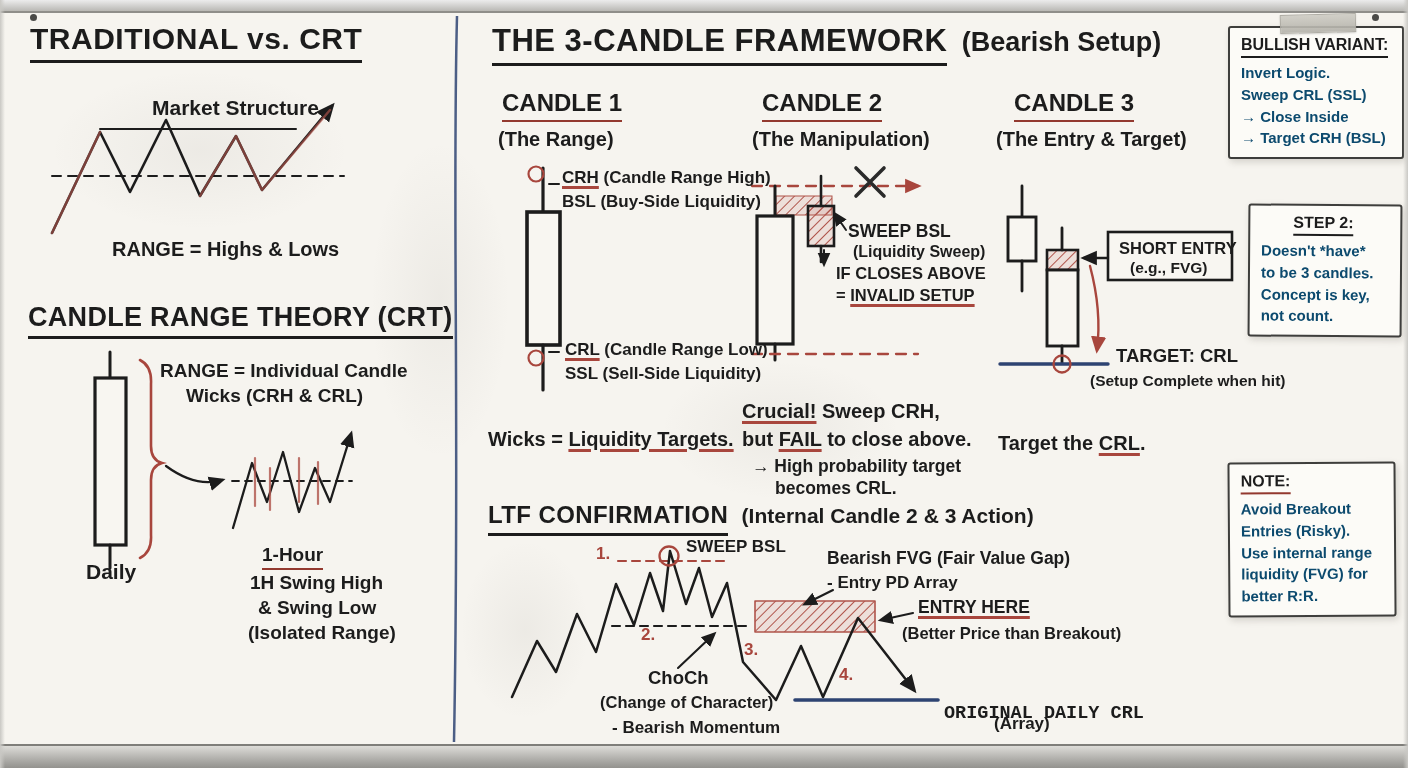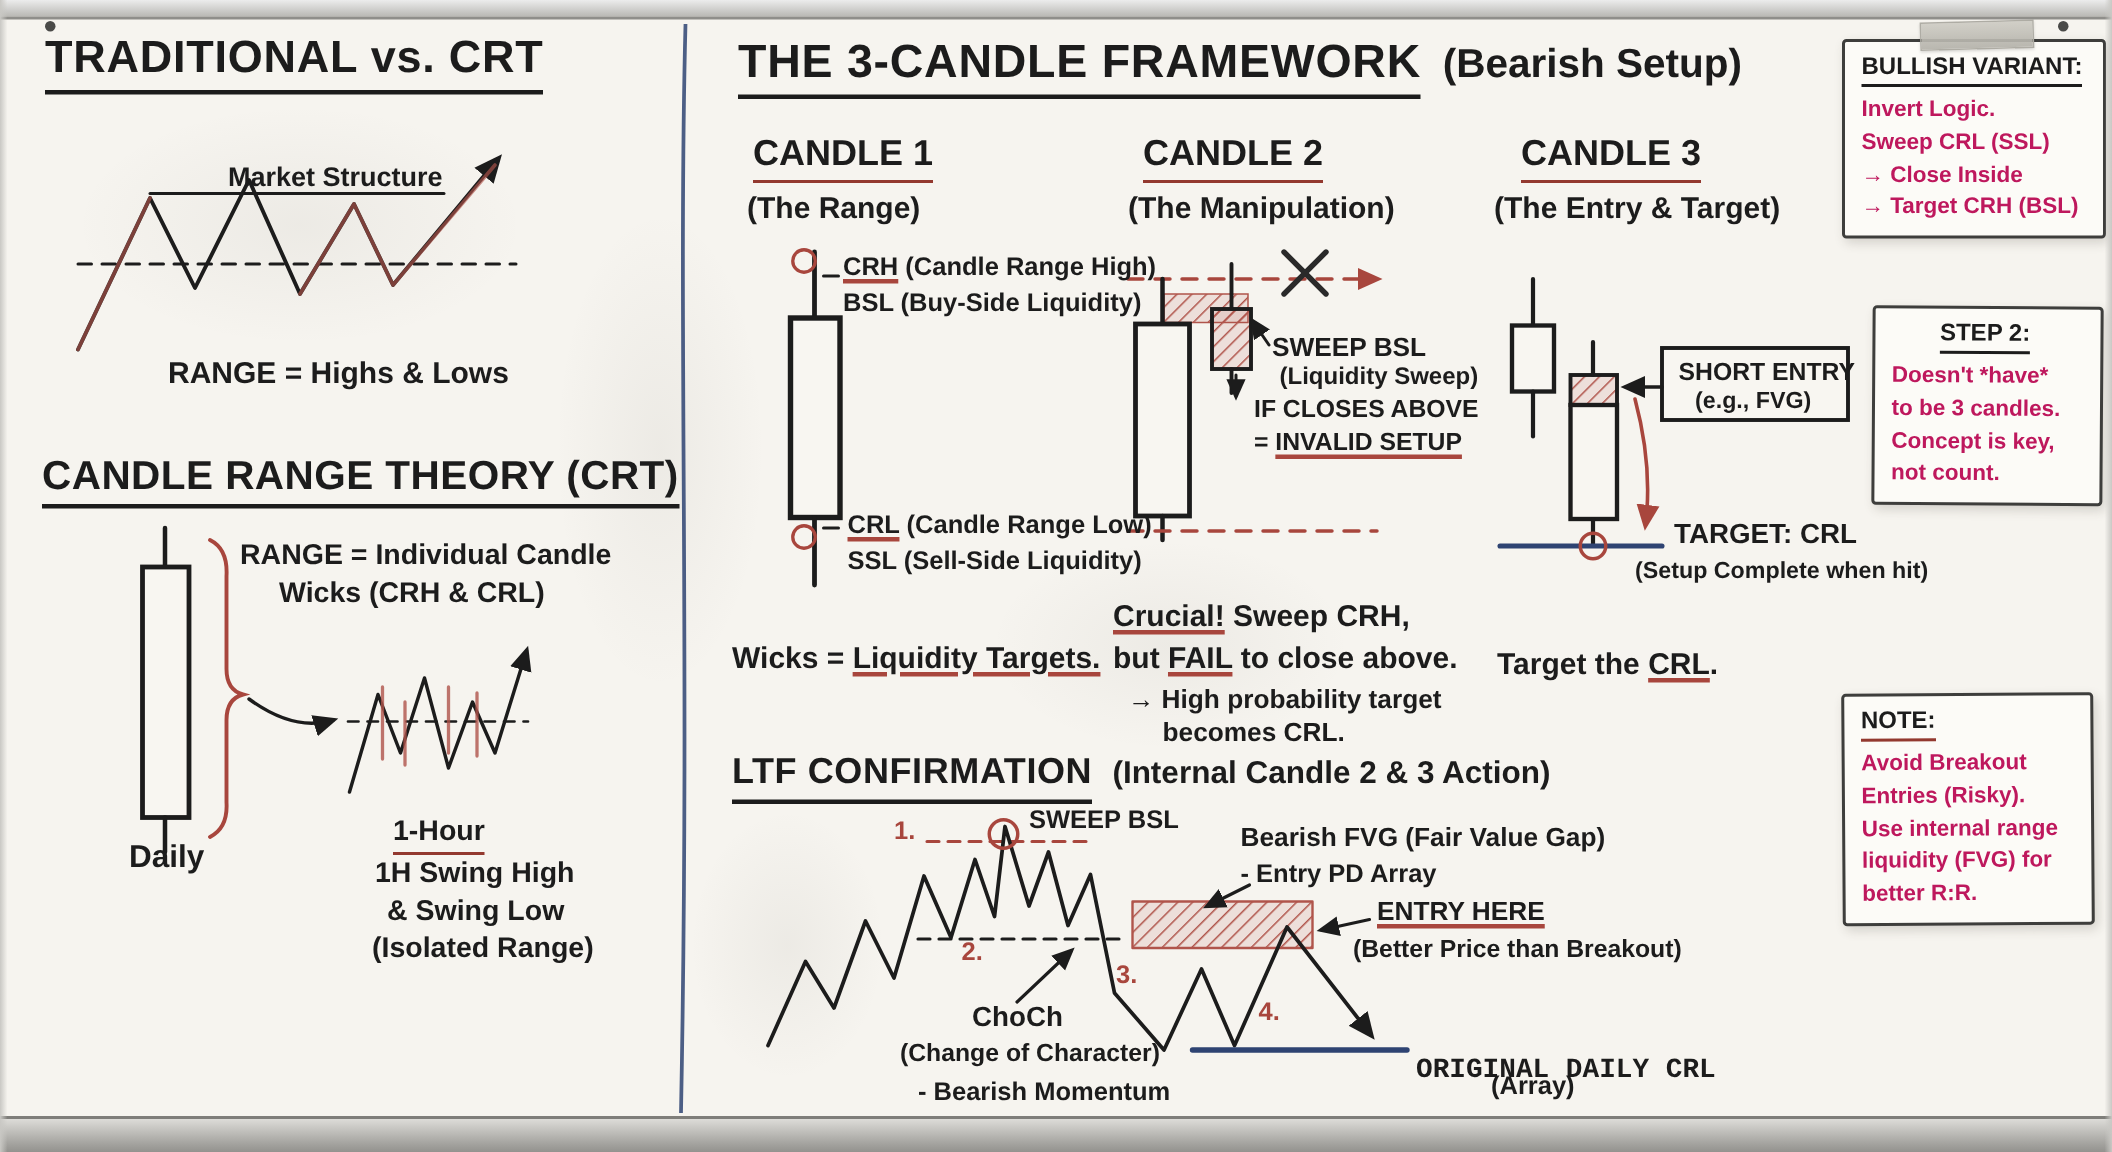--- a/index.html
+++ b/index.html
@@ -12,21 +12,21 @@
   .ur{text-decoration:underline;text-decoration-color:#a8463d;text-decoration-thickness:2.5px;text-underline-offset:3px;}
   .red{color:#a8463d;}
   .frame-top{position:absolute;left:0;top:0;width:1408px;height:11px;background:linear-gradient(#ececec,#b9b8b4);border-bottom:2px solid #8f8e8a;}
   .frame-bottom{position:absolute;left:0;top:744px;width:1408px;height:24px;background:linear-gradient(#dddcd8,#a3a29e 70%,#8d8c88);border-top:2px solid #7f7e7a;}
   .frame-left{position:absolute;left:0;top:0;width:5px;height:768px;background:linear-gradient(90deg,#c9c8c4,rgba(201,200,196,0));}
   .frame-right{position:absolute;right:0;top:0;width:5px;height:768px;background:linear-gradient(-90deg,#c9c8c4,rgba(201,200,196,0));}
   .screw{position:absolute;width:7px;height:7px;border-radius:50%;background:#4a4a48;}
   .smudge{position:absolute;border-radius:50%;background:radial-gradient(ellipse,rgba(110,105,95,0.07),rgba(110,105,95,0) 70%);}
   .note{position:absolute;background:#fcfbf7;border:2.5px solid #3e3e3c;border-radius:3px;box-shadow:2px 3px 7px rgba(60,55,45,0.18);padding:8px 11px;}
   .note .nt{font-size:16px;font-weight:700;margin-bottom:4px;}
-  .note .nl{font-size:15px;font-weight:700;line-height:1.45;color:#be185d;}
+  .note .nl{font-size:15px;font-weight:700;line-height:1.45;color:#0c4a6e;}
   .tape{position:absolute;background:linear-gradient(rgba(205,203,195,0.9),rgba(178,176,168,0.9));border:1px solid #aeaca4;box-shadow:0 1px 2px rgba(0,0,0,0.15);}
   svg{position:absolute;left:0;top:0;}
 </style>
 </head>
 <body>
 
 <div class="board">
 
   <div class="smudge" style="left:50px;top:70px;width:300px;height:160px;"></div>
   <div class="smudge" style="left:370px;top:140px;width:140px;height:320px;"></div>
@@ -124,21 +124,21 @@
       <circle cx="669" cy="556" r="9.5" stroke="#a8463d" stroke-width="2.3" fill="none"></circle>
       <line x1="795" y1="700" x2="938" y2="700" stroke="#2e4372" stroke-width="3.6"></line>
       <path d="M833,590 L805,604" stroke="#1c1c1c" stroke-width="2.1" fill="none" marker-end="url(#ab)"></path>
       <path d="M913,613 L881,620" stroke="#1c1c1c" stroke-width="2.1" fill="none" marker-end="url(#ab)"></path>
       <path d="M678,668 L714,634" stroke="#1c1c1c" stroke-width="2.1" fill="none" marker-end="url(#ab)"></path>
     </g>
   </svg>
 
   <div class="t b" style="left:30px;top:22px;font-size:30px;letter-spacing:0.5px;"><span class="ul">TRADITIONAL vs. CRT</span></div>
 
-  <div class="t b" style="left:152px;top:108px;font-size:18px;">Market Structure</div>
+  <div class="t b" style="left:152px;top:96px;font-size:21px;">Market Structure</div>
 
   <div class="t b" style="left:112px;top:238px;font-size:20px;">RANGE = Highs &amp; Lows</div>
 
   <div class="t b" style="left:28px;top:302px;font-size:27px;letter-spacing:0.3px;"><span class="ul">CANDLE RANGE THEORY (CRT)</span></div>
 
   <div class="t b" style="left:160px;top:360px;font-size:19px;">RANGE = Individual Candle</div>
   <div class="t b" style="left:186px;top:385px;font-size:19px;">Wicks (CRH &amp; CRL)</div>
 
   <div class="t b" style="left:86px;top:560px;font-size:21px;">Daily</div>
 

